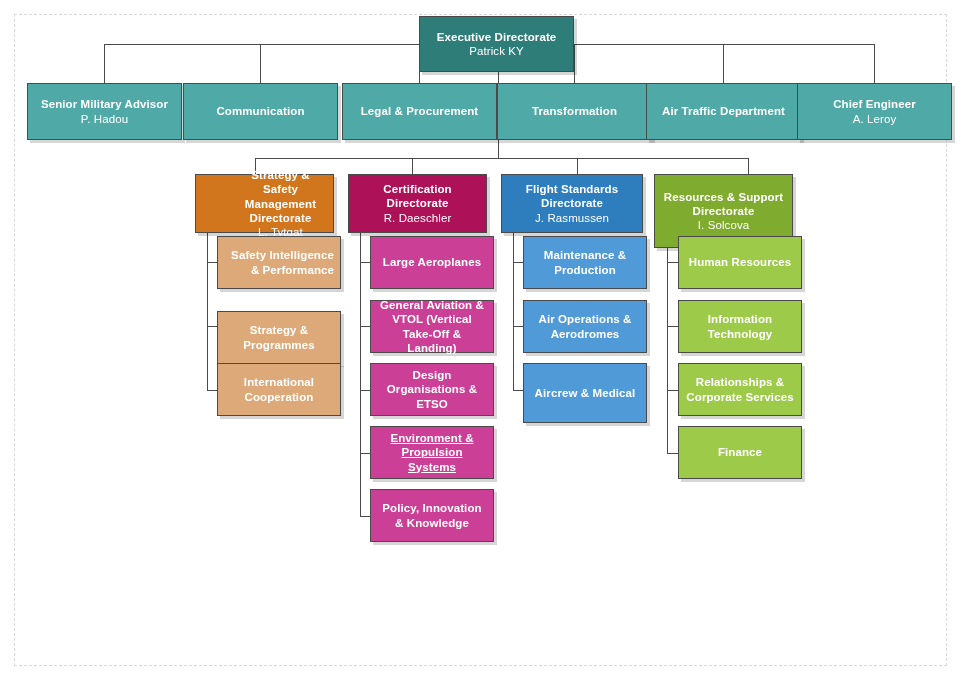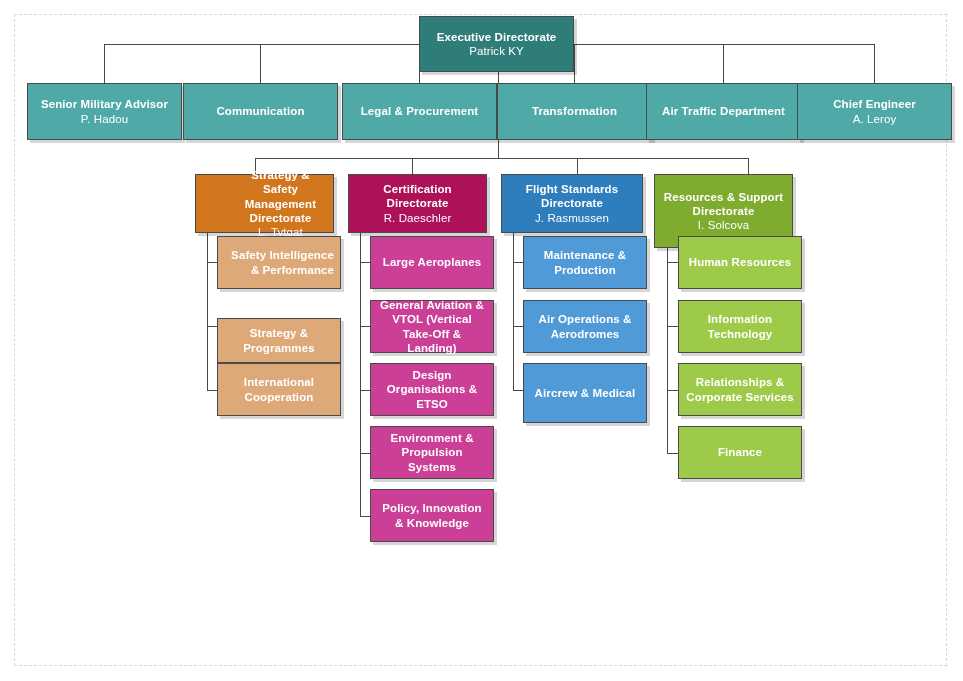--- a/index.html
+++ b/index.html
@@ -159,37 +159,37 @@
       <span class="t2">J. Rasmussen</span>
     </div>
     <div class="node dir-green" style="left:639px; top:159px; width:139px; height:74px;">
       <span class="t1">Resources &amp; Support Directorate</span>
       <span class="t2">I. Solcova</span>
     </div>
 
     <div class="node sub-org" style="left:202px; top:221px; width:124px; height:53px;text-align:right;">
       <span class="t1">Safety Intelligence &amp; Performance</span>
     </div>
-    <div class="node sub-org" style="left:202px; top:303px; width:124px; height:45px;">
+    <div class="node sub-org" style="left:202px; top:296px; width:124px; height:53px;">
       <span class="t1">Strategy &amp; Programmes</span>
     </div>
     <div class="node sub-org" style="left:202px; top:348px; width:124px; height:53px;">
       <span class="t1">International Cooperation</span>
     </div>
 
     <div class="node sub-mag" style="left:355px; top:221px; width:124px; height:53px;">
       <span class="t1">Large Aeroplanes</span>
     </div>
     <div class="node sub-mag" style="left:355px; top:285px; width:124px; height:53px;">
       <span class="t1">General Aviation &amp; VTOL (Vertical Take-Off &amp; Landing)</span>
     </div>
     <div class="node sub-mag" style="left:355px; top:348px; width:124px; height:53px;">
       <span class="t1">Design Organisations &amp; ETSO</span>
     </div>
-    <div class="node sub-mag" style="left:355px; top:411px; width:124px; height:53px;">
+    <div class="node sub-mag" style="left:355px; top:411px; width:124px; height:53px;text-decoration:underline;">
       <span class="t1">Environment &amp; Propulsion Systems</span>
     </div>
     <div class="node sub-mag" style="left:355px; top:474px; width:124px; height:53px;">
       <span class="t1">Policy, Innovation &amp; Knowledge</span>
     </div>
 
     <div class="node sub-blue" style="left:508px; top:221px; width:124px; height:53px;">
       <span class="t1">Maintenance &amp; Production</span>
     </div>
     <div class="node sub-blue" style="left:508px; top:285px; width:124px; height:53px;">

